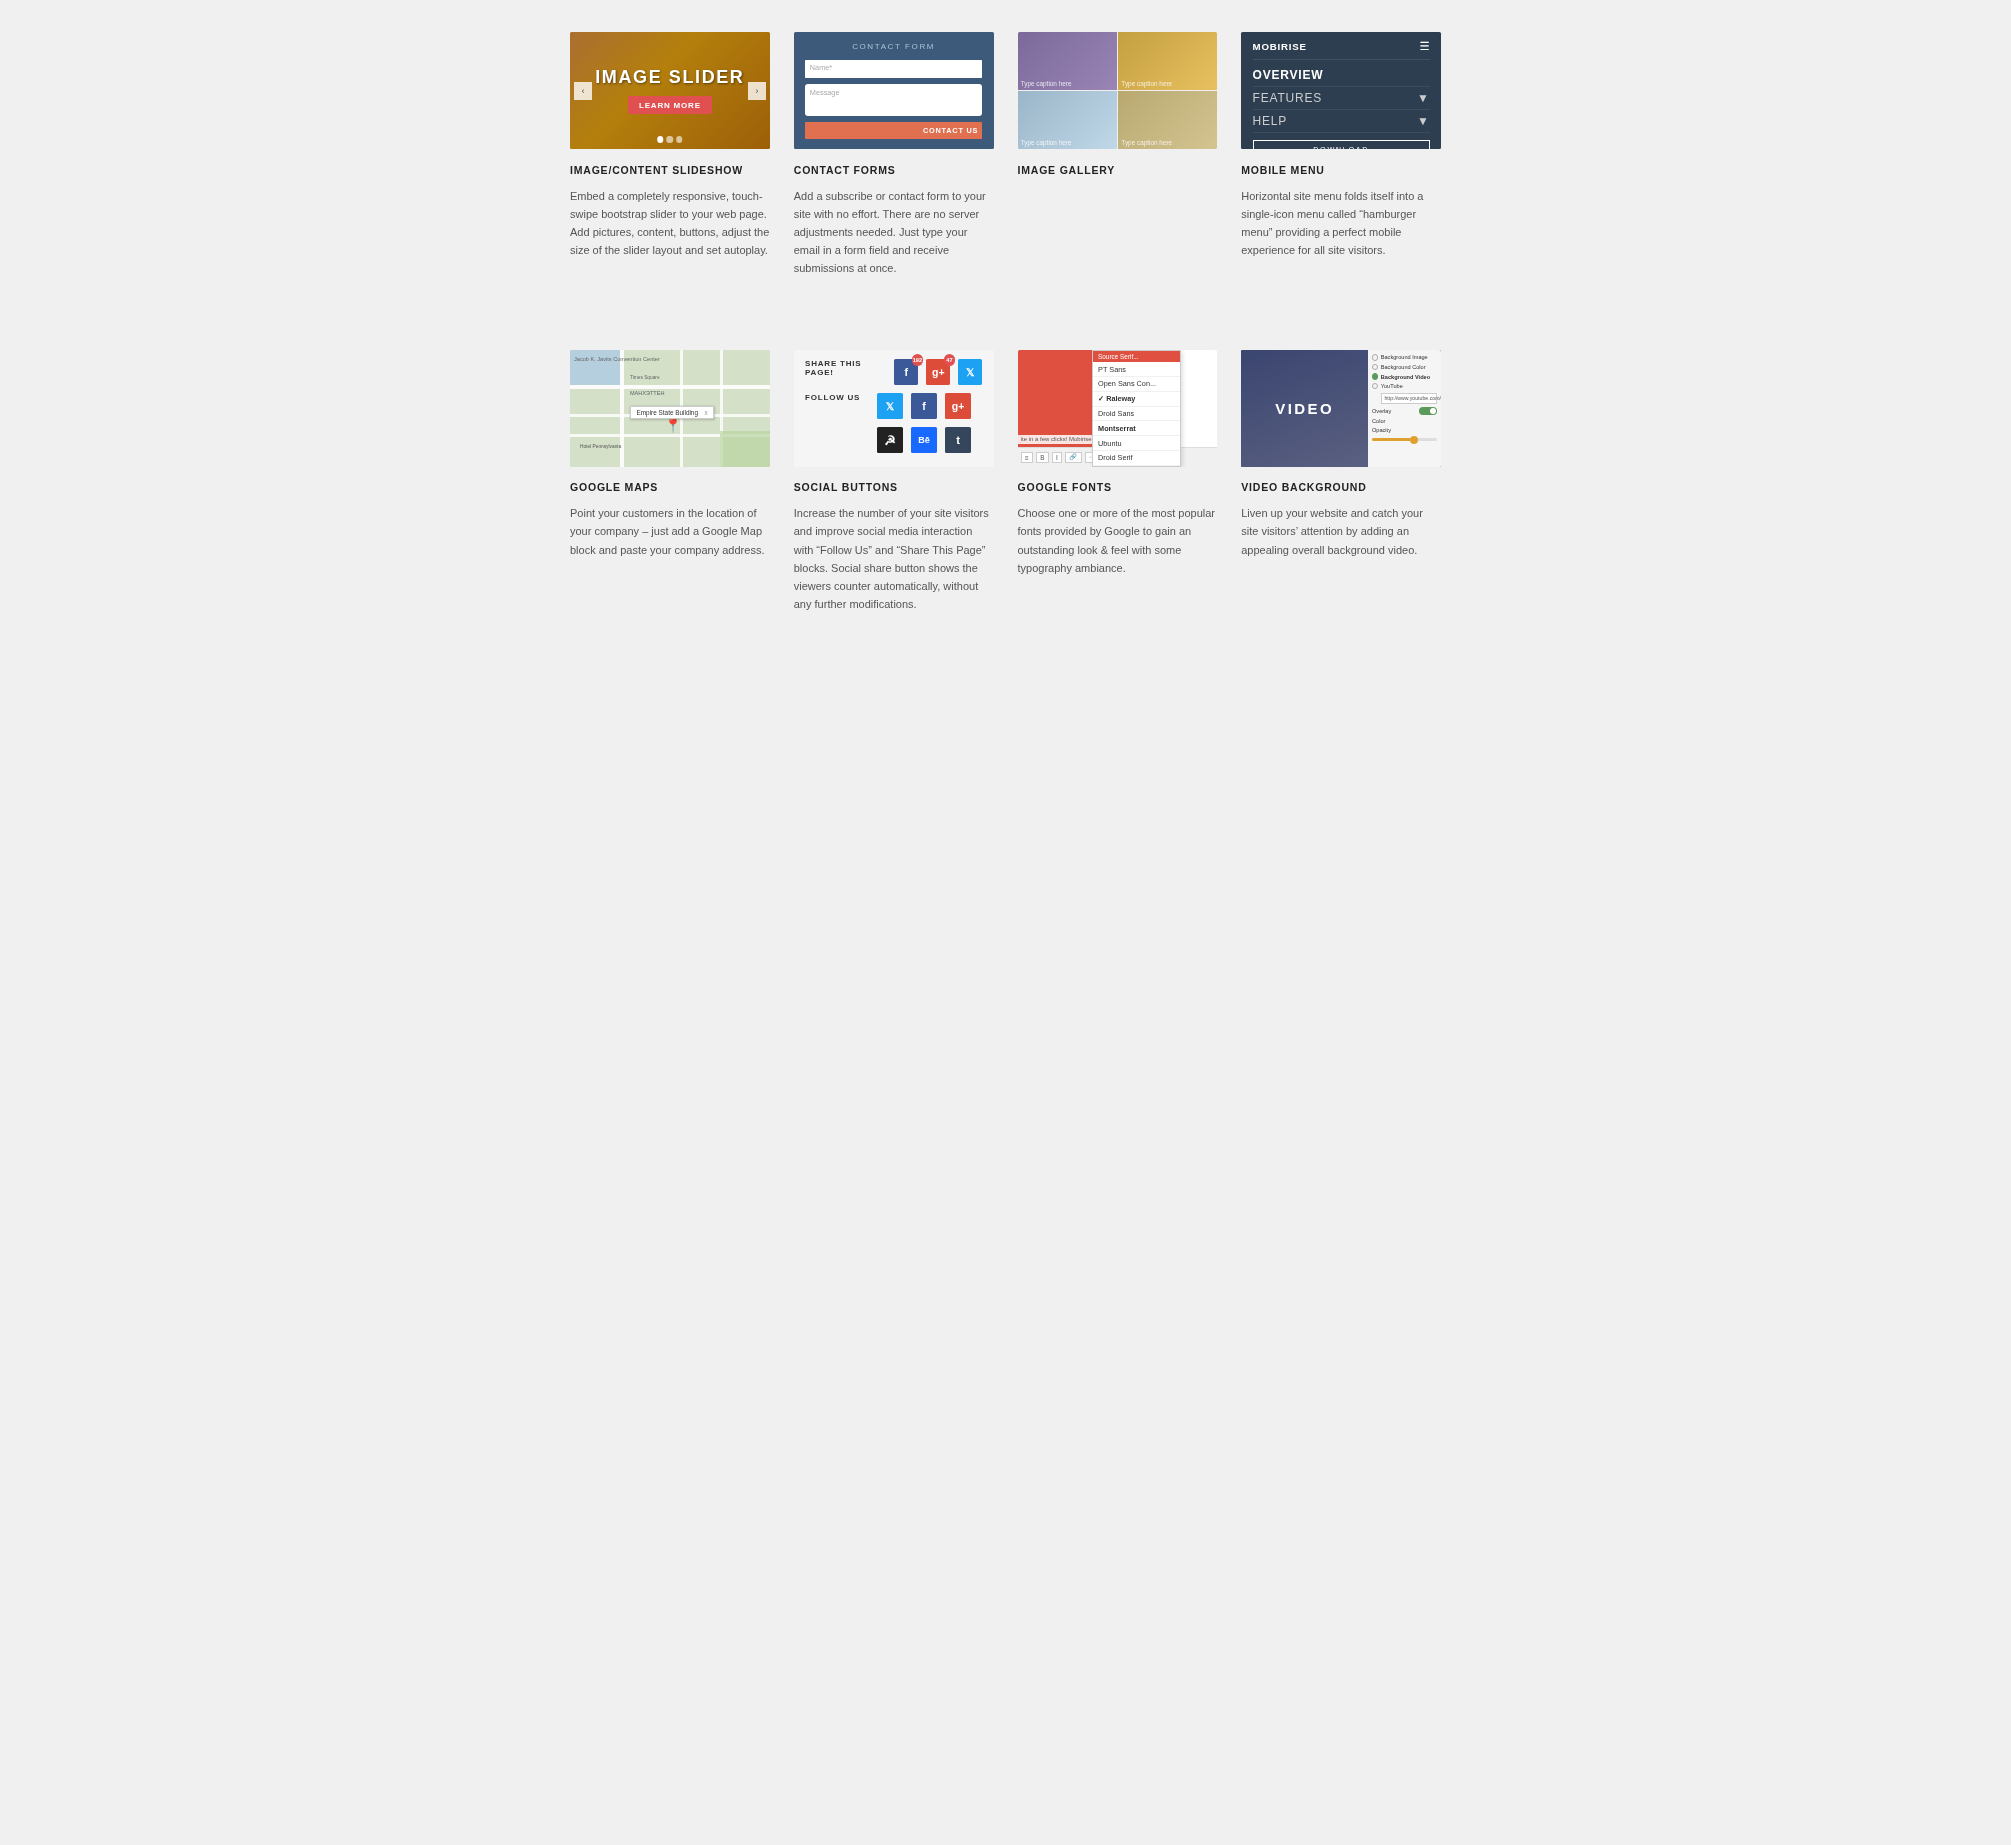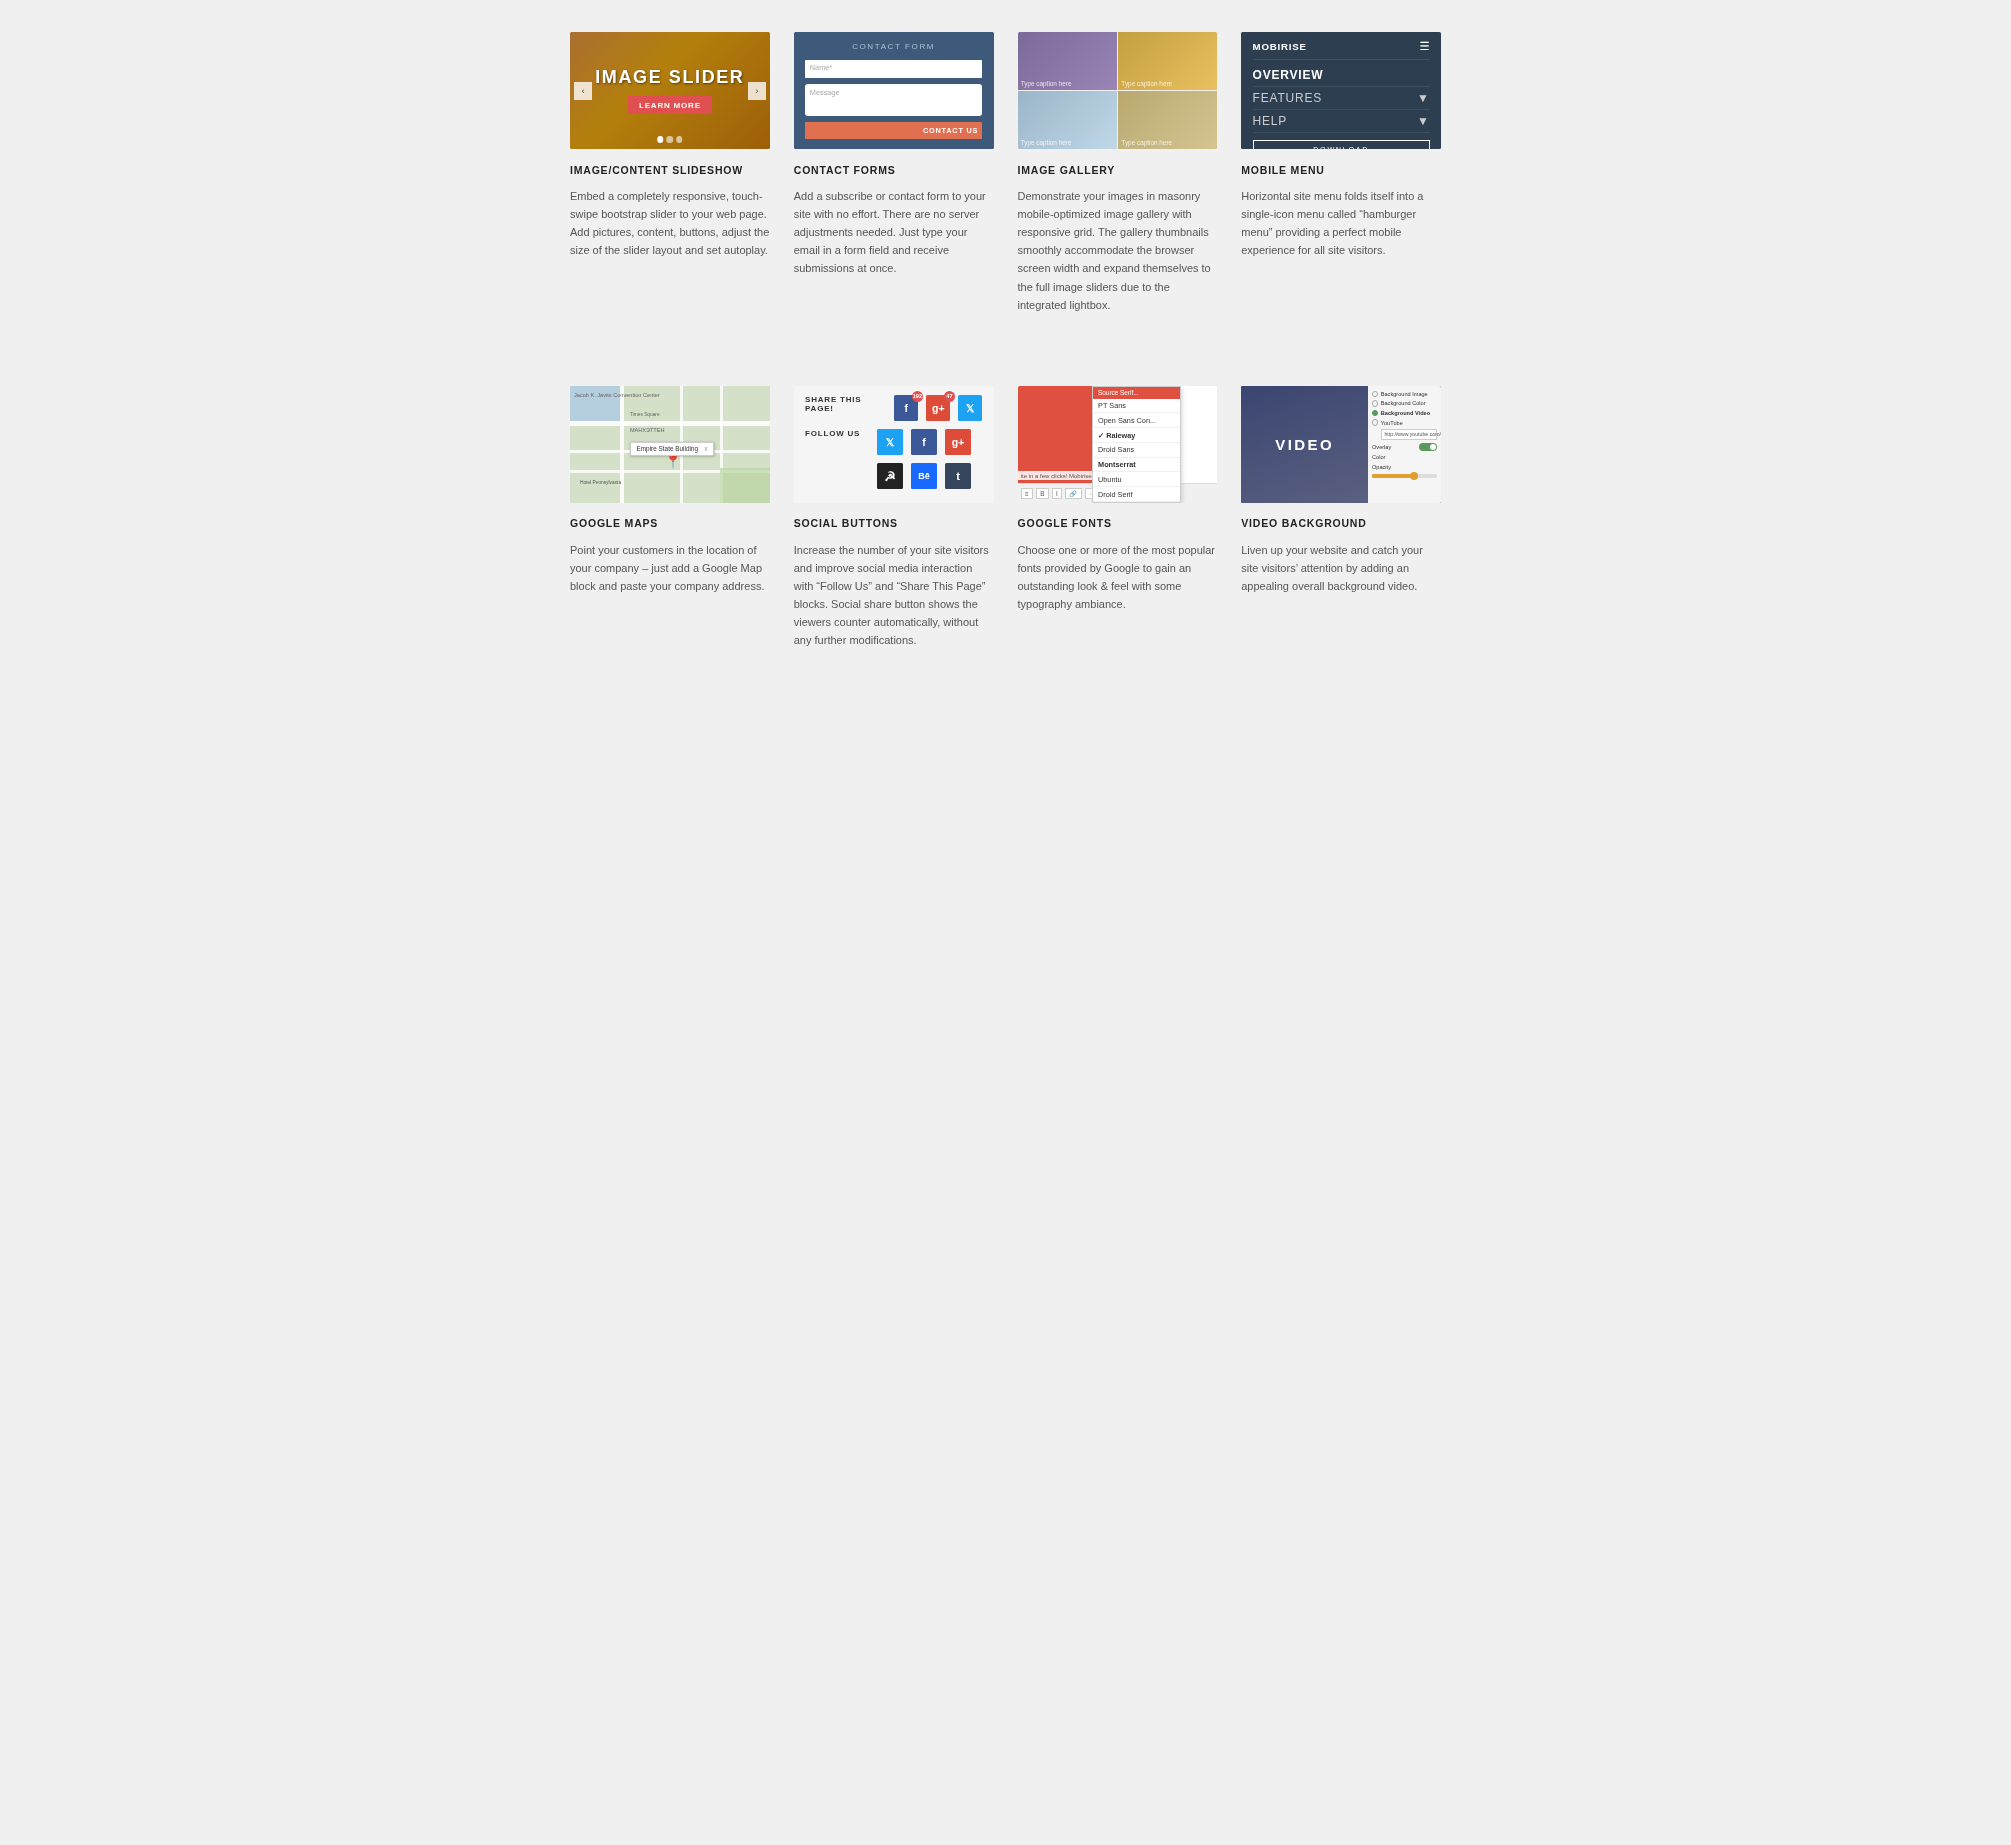--- a/index.html
+++ b/index.html
@@ -572,21 +572,20 @@
             <span class="gallery-caption">Type caption here</span>
           </div>
         </div>
         <div class="gallery-cell gc4">
           <div class="gallery-cell-img">
             <span class="gallery-caption">Type caption here</span>
           </div>
         </div>
       </div>
       <div class="feature-title">IMAGE GALLERY</div>
-      <div class="feature-desc">Demonstrate your images in masonry mobile-optimized image gallery with responsive grid. The gallery thumbnails smoothly accommodate the browser screen width and expand themselves to the full image sliders due to the integrated lightbox.</div>
     </div>
 
     <div class="feature-card">
       <div class="feature-preview mobile-menu-preview">
         <div class="mobile-header">
           <span class="mobile-logo">MOBIRISE</span>
           <span class="hamburger">☰</span>
         </div>
         <div class="mobile-nav-item active">
           <span>OVERVIEW</span>

